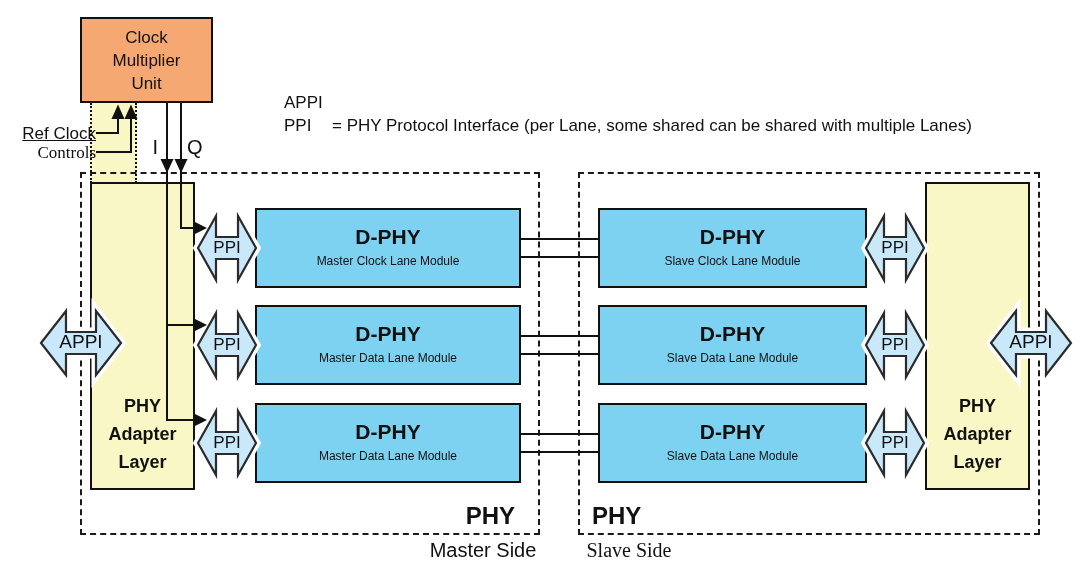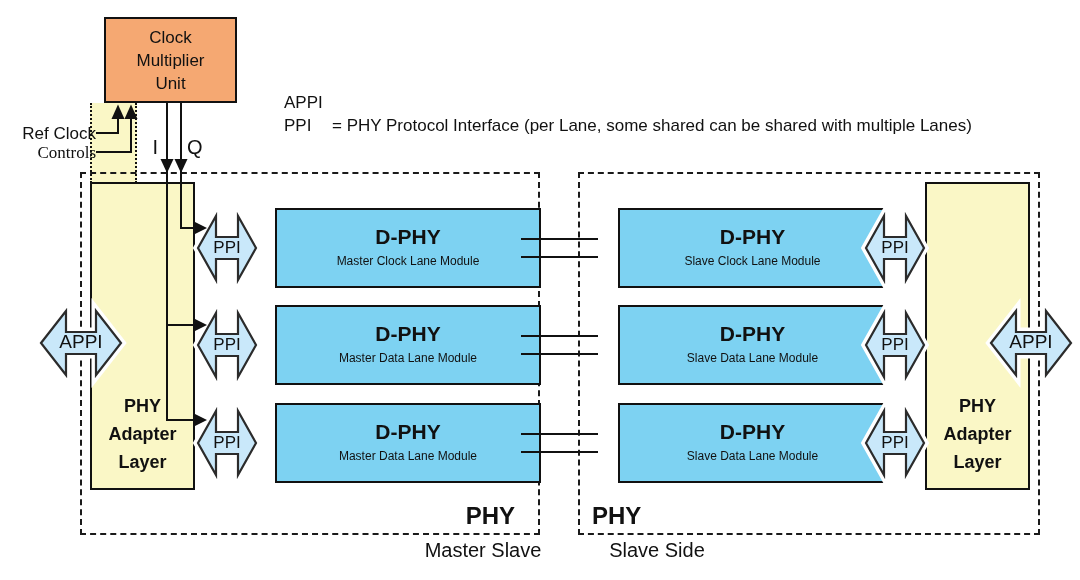--- a/index.html
+++ b/index.html
@@ -4,33 +4,33 @@
 <style>
   * { margin:0; padding:0; box-sizing:border-box; }
   body { background:#fff; font-family:"Liberation Sans", sans-serif; color:#111; }
   .canvas { position:relative; width:1080px; height:580px; background:#ffffff; overflow:hidden; }
   .abs { position:absolute; }
   .ml { white-space:pre-line; }
 
   
   .cmu { left:80px; top:17px; width:133px; height:86px; background:#F5A872;
          border:2px solid #111; display:flex; align-items:center; justify-content:center;
-         text-align:center; font-size:17px; line-height:23px;margin-left:24px; }
+         text-align:center; font-size:17px; line-height:23px; }
   .dotted-region { left:90px; top:103px; width:47px; height:80px; background:#FAF7C6;
          border-left:2px dotted #111; border-right:2px dotted #111; }
   .phy-dashed { border:2px dashed #1a1a1a; top:172px; height:363px; background:transparent; }
   .phy-dashed.master { left:80px; width:460px; }
   .phy-dashed.slave  { left:578px; width:462px; }
   .adapter { top:182px; width:105px; height:308px; background:#FAF7C6; border:2px solid #111; }
   .adapter.left  { left:90px; }
   .adapter.right { left:925px; }
   .adapter-label { position:absolute; bottom:12px; left:0; width:100%; text-align:center;
          font-weight:bold; font-size:18px; line-height:28px; }
   .module { height:80px; background:#7DD2F2; border:2px solid #111; display:flex;
-         flex-direction:column; align-items:center; justify-content:center; text-align:center;margin-left:20px; }
+         flex-direction:column; align-items:center; justify-content:center; text-align:center; }
   .module.m { left:255px; width:266px; }
   .module.s { left:598px; width:269px; }
   .row1 { top:208px; } .row2 { top:305px; } .row3 { top:403px; }
   .mod-title { font-weight:bold; font-size:21px; line-height:26px; }
   .mod-sub   { font-size:12px; line-height:23px; }
 
   
   .legend { left:284px; top:91px; font-size:17px; line-height:23px; }
   .legend-row { display:flex; }
   .legend-term { width:48px; }
@@ -149,32 +149,32 @@
   <div class="abs legend">
     <div class="legend-row">
       <span class="legend-term">APPI</span>
     </div>
     <div class="legend-row">
       <span class="legend-term">PPI</span>
       <span>= PHY Protocol Interface (per Lane, some shared can be shared with multiple Lanes)</span>
     </div>
   </div>
 
-  <div class="abs sig-label" style="left:8px; top:124px; width:88px; text-align:right;">Ref Clock</div>
+  <div class="abs sig-label" style="left:8px; top:124px; width:88px; text-align:right;text-decoration:underline;">Ref Clock</div>
   <div class="abs sig-label" style="left:8px; top:143px; width:88px; text-align:right;font-family:Liberation Serif, serif;">Controls</div>
   <div class="abs iq-label" style="left:138px; top:136px; width:20px; text-align:right;">I</div>
   <div class="abs iq-label" style="left:187px; top:136px; width:20px;">Q</div>
 
   <div class="abs if-label appi" style="left:49px; top:333px; width:64px;">APPI</div>
   <div class="abs if-label appi" style="left:999px; top:333px; width:64px;">APPI</div>
   <div class="abs if-label" style="left:205px; top:239px; width:44px;">PPI</div>
   <div class="abs if-label" style="left:205px; top:336px; width:44px;">PPI</div>
   <div class="abs if-label" style="left:205px; top:434px; width:44px;">PPI</div>
   <div class="abs if-label" style="left:873px; top:239px; width:44px;">PPI</div>
   <div class="abs if-label" style="left:873px; top:336px; width:44px;">PPI</div>
   <div class="abs if-label" style="left:873px; top:434px; width:44px;">PPI</div>
 
   <div class="abs phy-big" style="left:435px; top:502px; width:80px; text-align:right;">PHY</div>
   <div class="abs phy-big" style="left:592px; top:502px; width:80px;">PHY</div>
-  <div class="abs side-label" style="left:418px; top:539px; width:130px;">Master Slave</div>
-  <div class="abs side-label" style="left:592px; top:539px; width:130px;">Slave Side</div>
+  <div class="abs side-label" style="left:418px; top:539px; width:130px;">Master Side</div>
+  <div class="abs side-label" style="left:564px; top:539px; width:130px;font-family:Liberation Serif, serif;">Slave Side</div>
 
 </div>
 
 </body></html>

